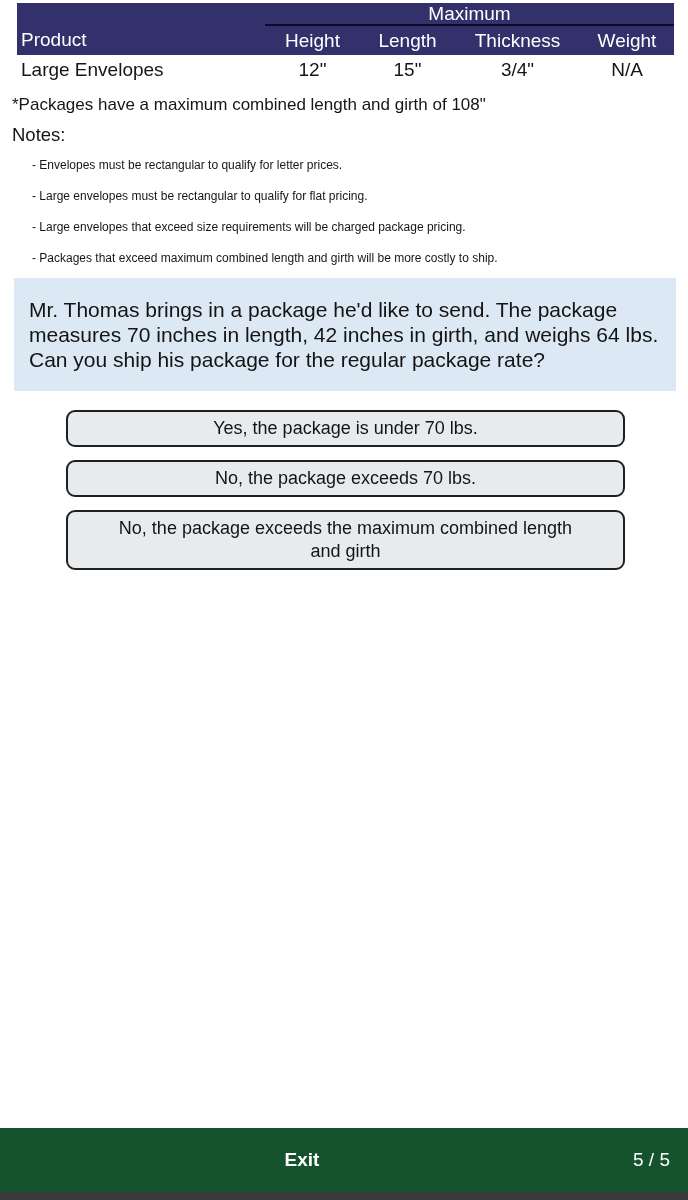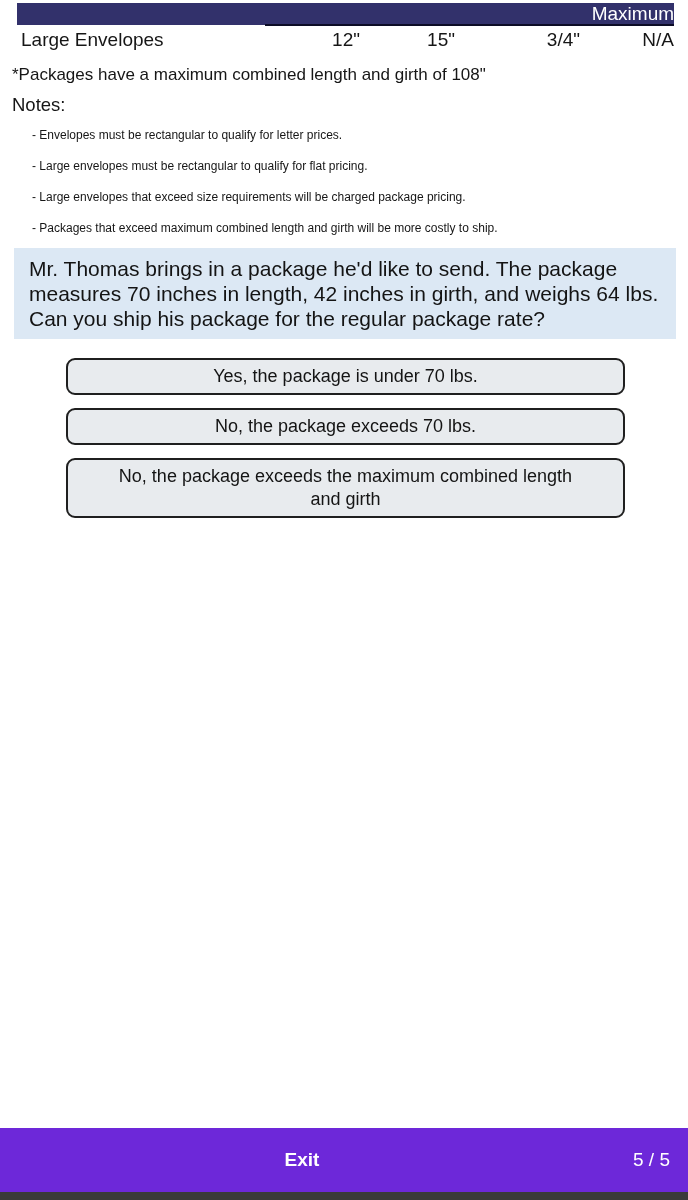--- a/index.html
+++ b/index.html
@@ -8,54 +8,54 @@
     background:#ffffff;color:#161616;
     font-family:"Liberation Sans",sans-serif;
   }
 
   
   table.ship{
     border-collapse:collapse;table-layout:fixed;
     width:657px;margin:3px 0 0 17px;
     font-size:19px;
   }
-  table.ship td{padding:0;text-align:right;vertical-align:middle;}
+  table.ship td{padding:0;text-align:center;vertical-align:middle;}
   table.ship td.left{text-align:left;padding-left:4px;}
   .navy-cell{background:#32316b;color:#ffffff;}
   tr.r-max td{height:21px;}
   td.max-cell{border-bottom:2px solid #0c0c26;line-height:20px;}
   tr.r-head td{height:29px;}
   tr.data td{height:28px;border-top:1px solid #ffffff;}
   tr.data.gray td{background:#d9d9d9;}
 
   
   .footnote{margin:10px 12px 0 12px;font-size:17px;line-height:21px;}
   .notes-label{margin:9px 12px 0 12px;font-size:18.5px;line-height:21px;}
   .bullet{margin:10px 26px 0 32px;font-size:12px;line-height:21px;}
 
   
   .question{
     margin:9px 0 0 14px;width:662px;box-sizing:border-box;
-    background:#dce8f4;padding:8px 15px;
+    background:#dce8f4;padding:19px 15px;
     font-size:21px;line-height:25px;color:#141414;
   }
 
   
   .answers{margin:19px 0 0 66px;width:559px;display:flex;flex-direction:column;gap:13px;}
   .answer{
     box-sizing:border-box;width:100%;
     background:#e8ebee;border:2px solid #1f1f1f;border-radius:9px;
     padding:5px 42px;font-family:inherit;
     font-size:18px;line-height:23px;color:#141414;text-align:center;
     cursor:pointer;
   }
 
   
   .footer{position:absolute;left:0;bottom:0;width:688px;}
-  .navbar{height:64px;background:#6d28d9;position:relative;}
+  .navbar{height:64px;background:#14532d;position:relative;}
   .exit{
     position:absolute;left:302px;top:50%;transform:translate(-50%,-50%);
     color:#ffffff;font-weight:bold;font-size:19px;cursor:pointer;
   }
   .pager{
     position:absolute;right:18px;top:50%;transform:translateY(-50%);
     color:#ffffff;font-size:19px;
   }
   .strip{height:8px;background:#3a3a3a;}
 </style>
@@ -67,20 +67,27 @@
     <col style="width:248px">
       <col style="width:95px">
       <col style="width:95px">
       <col style="width:125px">
       <col style="width:94px">
   </colgroup>
   <tbody>
   <tr class="r-max">
     <td class="navy-cell"></td>
     <td class="navy-cell max-cell" colspan="4">Maximum</td>
+  </tr>
+  <tr class="r-head">
+    <td class="navy-cell left">Product</td>
+    <td class="navy-cell">Height</td>
+    <td class="navy-cell">Length</td>
+    <td class="navy-cell">Thickness</td>
+    <td class="navy-cell">Weight</td>
   </tr>
   <tr class="data">
     <td class="left">Large Envelopes</td>
     <td>12"</td>
     <td>15"</td>
     <td>3/4"</td>
     <td>N/A</td>
   </tr>
   </tbody>
 </table>

